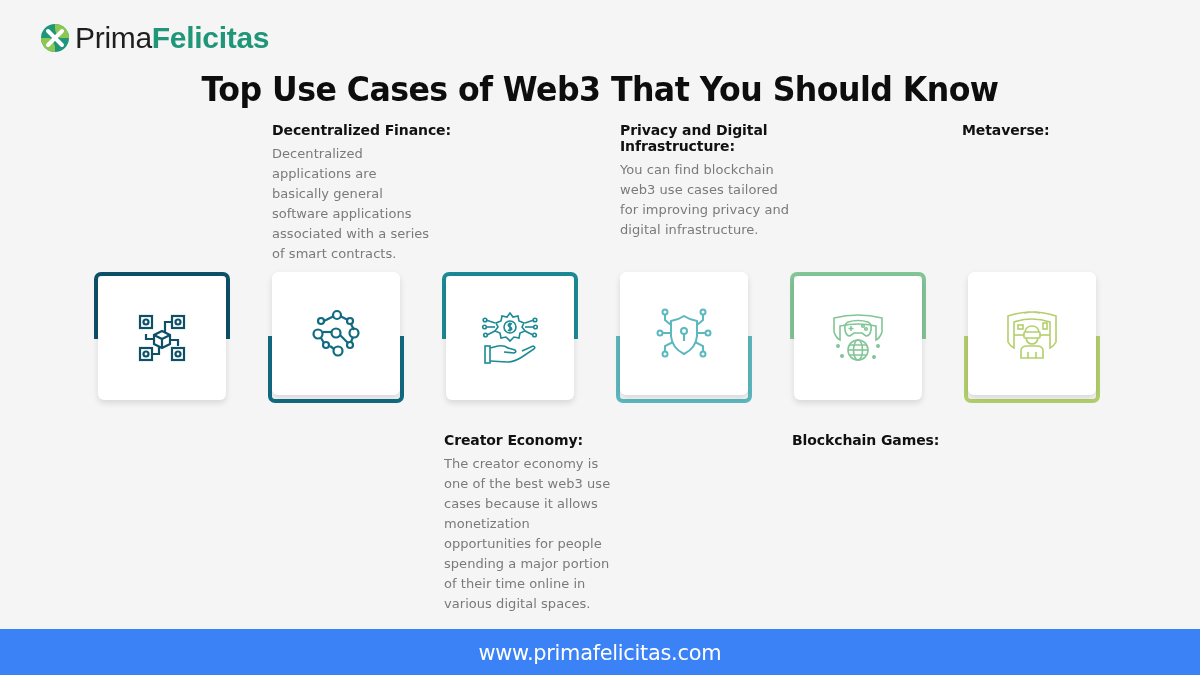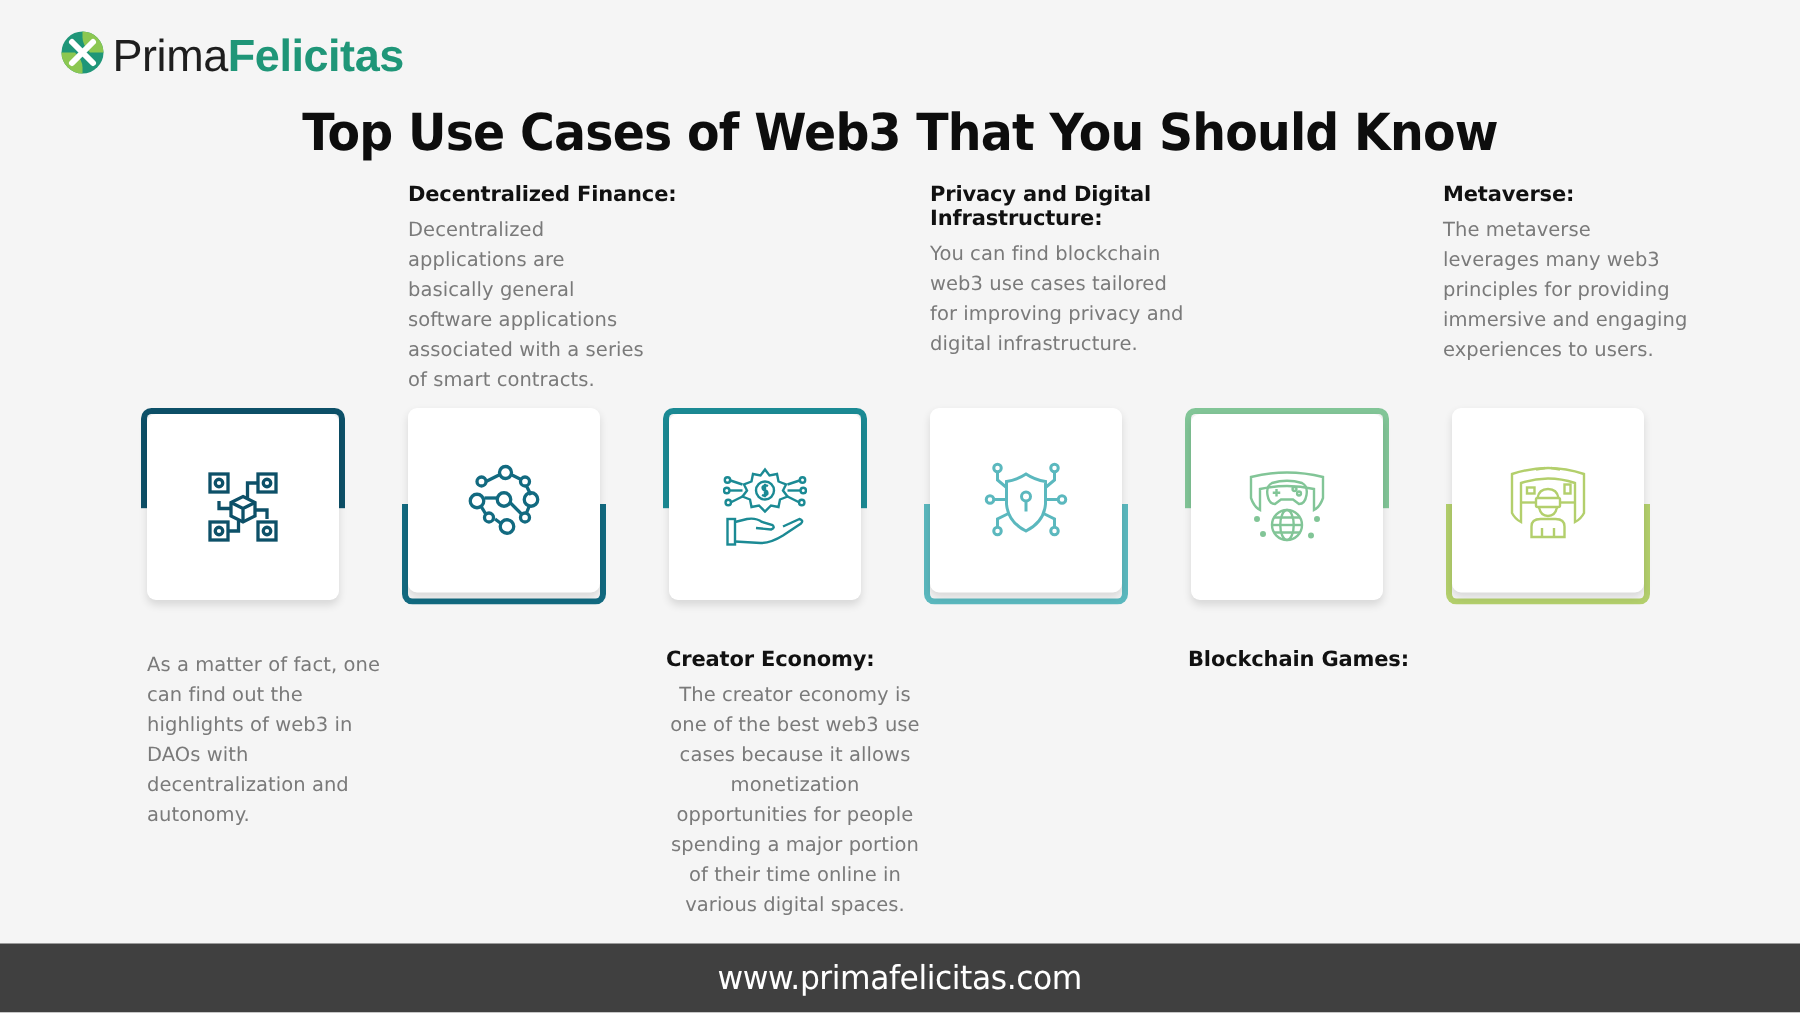--- a/index.html
+++ b/index.html
@@ -1,19 +1,19 @@
 <!DOCTYPE html>
 <html><head>
 <meta charset="utf-8">
 <style>
   * { box-sizing: border-box; margin: 0; padding: 0; }
   html, body { width: 1200px; height: 675px; overflow: hidden; }
   body { background: #f5f5f5; font-family: "DejaVu Sans", "Liberation Sans", sans-serif; position: relative; color: #111; }
 
-  .logo { position: absolute; left: 40px; top: 20px; display: flex; align-items: flex-start; height: 36px; }
+  .logo { position: absolute; left: 40px; top: 20px; display: flex; align-items: center; height: 36px; }
   .logo-mark { width: 30px; height: 30px; margin-right: 5px; }
   .logo-text { font-family: "Liberation Sans", "DejaVu Sans", sans-serif; font-size: 30px; letter-spacing: -0.3px; line-height: 36px; }
   .logo-text .p1 { color: #1e1e1e; font-weight: normal; }
   .logo-text .p2 { color: #1f9678; font-weight: bold; }
 
   .title { position: absolute; left: 0; width: 1200px; top: 66px; text-align: center;
            font-family: "DejaVu Sans", sans-serif; font-weight: bold; font-size: 34px; letter-spacing: -0.6px;
            color: #0d0d0d; line-height: 46px; transform: scaleX(0.93); }
 
   .text-block { position: absolute; width: 180px; }
@@ -24,21 +24,21 @@
   .card { position: absolute; width: 136px; height: 131px; }
   .card .frame { position: absolute; left: 0; width: 136px; height: 67px; border: 4px solid; }
   .card.top .frame { top: 0; border-bottom: none; border-radius: 7px 7px 0 0; }
   .card.bottom .frame { bottom: 0; border-top: none; border-radius: 0 0 7px 7px; }
   .card .inner { position: absolute; left: 4px; top: 4px; width: 128px; height: 123px; background: #fff; border-radius: 6px;
                  box-shadow: 0 3px 6px rgba(0,0,0,0.12); display: flex; align-items: center; justify-content: center; }
   .card.top .inner { top: 4px; height: 124px; }
   .card.bottom .inner { top: 0; height: 123px; }
   .card svg { width: 56px; height: 56px; }
 
-  .footer { position: absolute; left: 0; top: 629px; width: 1200px; height: 46px; background: #404040;
+  .footer { position: absolute; left: 0; top: 629px; width: 1200px; height: 46px; background: #3b82f6;
             display: flex; align-items: center; justify-content: center; }
   .footer span { color: #ffffff; font-family: "DejaVu Sans", sans-serif; font-size: 22px; letter-spacing: -0.3px; transform: scaleX(0.95); }
 </style>
 </head>
 <body>
 
 <div class="logo">
   <svg class="logo-mark" viewBox="0 0 30 30">
     <circle cx="15" cy="15" r="14" fill="#1f9678"></circle>
     <path d="M15 1 A14 14 0 0 1 29 15 L20 15 Q15 10 15 5 Z" fill="#8cc751"></path>
@@ -57,21 +57,20 @@
   <div class="desc" style="width:165px;">Decentralized applications are basically general software applications associated with a series of smart contracts.</div>
 </div>
 
 <div class="text-block" style="left:620px; top:122px; width:260px;">
   <div class="head">Privacy and Digital Infrastructure:</div>
   <div class="desc" style="width:170px;">You can find blockchain web3 use cases tailored for improving privacy and digital infrastructure.</div>
 </div>
 
 <div class="text-block" style="left:962px; top:122px; width:170px;">
   <div class="head">Metaverse:</div>
-  <div class="desc" style="width:165px;">The metaverse leverages many web3 principles for providing immersive and engaging experiences to users.</div>
 </div>
 
 <div class="card top" style="left:94px; top:272px;">
   <div class="frame" style="border-color:#0d5068;"></div>
   <div class="inner">
     <svg viewBox="0 0 56 56" fill="none" stroke="#0d5068" stroke-width="2.2">
       <rect x="6" y="6" width="12" height="12"></rect>
         <circle cx="12" cy="12" r="2.5"></circle>
       <rect x="38" y="6" width="12" height="12"></rect>
         <circle cx="44" cy="12" r="2.5"></circle>
@@ -198,26 +197,25 @@
         <line x1="36" y1="29" x2="46" y2="29"></line>
       <path d="M22 32 Q23 38 28 38 Q33 38 34 32"></path>
       <path d="M17 52 L17 45 Q17 40 23 40 L33 40 Q39 40 39 45 L39 52 Z"></path>
       <line x1="24" y1="46" x2="24" y2="52"></line>
         <line x1="32" y1="46" x2="32" y2="52"></line>
     </svg>
   </div>
 </div>
 
 <div class="text-block small-head" style="left:98px; top:434px; width:180px;">
-  <div class="desc" style="width:170px;">As a matter of fact, one can find out the highlights of web3 in DAOs with decentralization and autonomy.</div>
 </div>
 
 <div class="text-block" style="left:444px; top:432px; width:180px;">
   <div class="head">Creator Economy:</div>
-  <div class="desc" style="width:172px;text-align:center;">The creator economy is one of the best web3 use cases because it allows monetization opportunities for people spending a major portion of their time online in various digital spaces.</div>
+  <div class="desc" style="width:172px;">The creator economy is one of the best web3 use cases because it allows monetization opportunities for people spending a major portion of their time online in various digital spaces.</div>
 </div>
 
 <div class="text-block" style="left:792px; top:432px; width:180px;">
   <div class="head">Blockchain Games:</div>
 </div>
 
 <div class="footer">
   <span>www.primafelicitas.com</span>
 </div>
 

